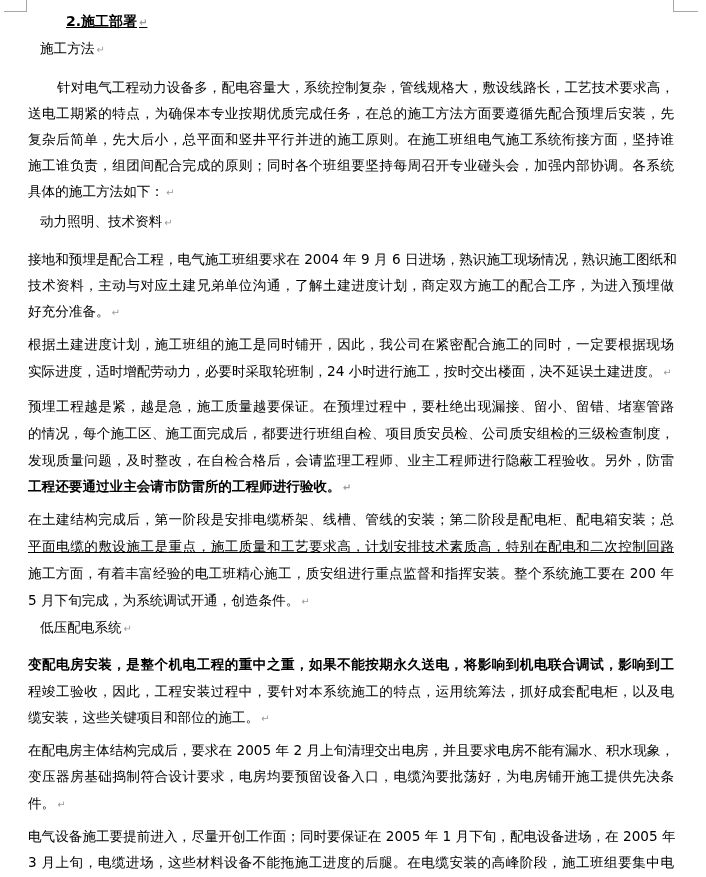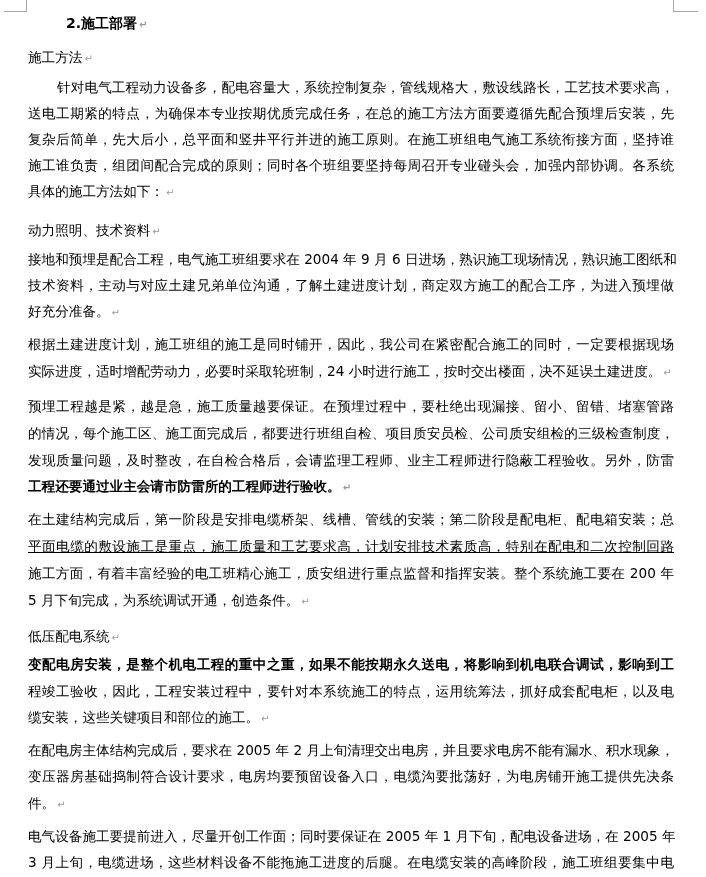--- a/index.html
+++ b/index.html
@@ -38,22 +38,23 @@
     left: 28px;
     top: 0;
     width: 646px;
   }
   .title {
     position: absolute;
     left: 38px;
     top: 11px;
     font-weight: bold;
     font-size: 14px;
-    line-height: 25px;
+    line-height: 20px;
     white-space: nowrap;
+    text-decoration: underline;
   }
   .line {
     position: absolute;
     left: 0;
     width: 646px;
     height: 26px;
     font-size: 13.6px;
     line-height: 26px;
     white-space: nowrap;
     text-align: justify;
@@ -61,24 +62,25 @@
   }
   .line.last {
     text-align-last: left;
   }
   .line.indent {
     padding-left: 29px;
     width: 617px;
   }
   .heading {
     position: absolute;
-    left: 0;
+    left: 12px;
     font-size: 13.6px;
-    line-height: 32px;
+    line-height: 16px;
     white-space: nowrap;
+    font-family: Liberation Serif, serif;
   }
   .pmark {
     color: #9a9a9a;
     font-size: 10px;
     margin-left: 2px;
   }
 </style>
 </head>
 <body>
 

